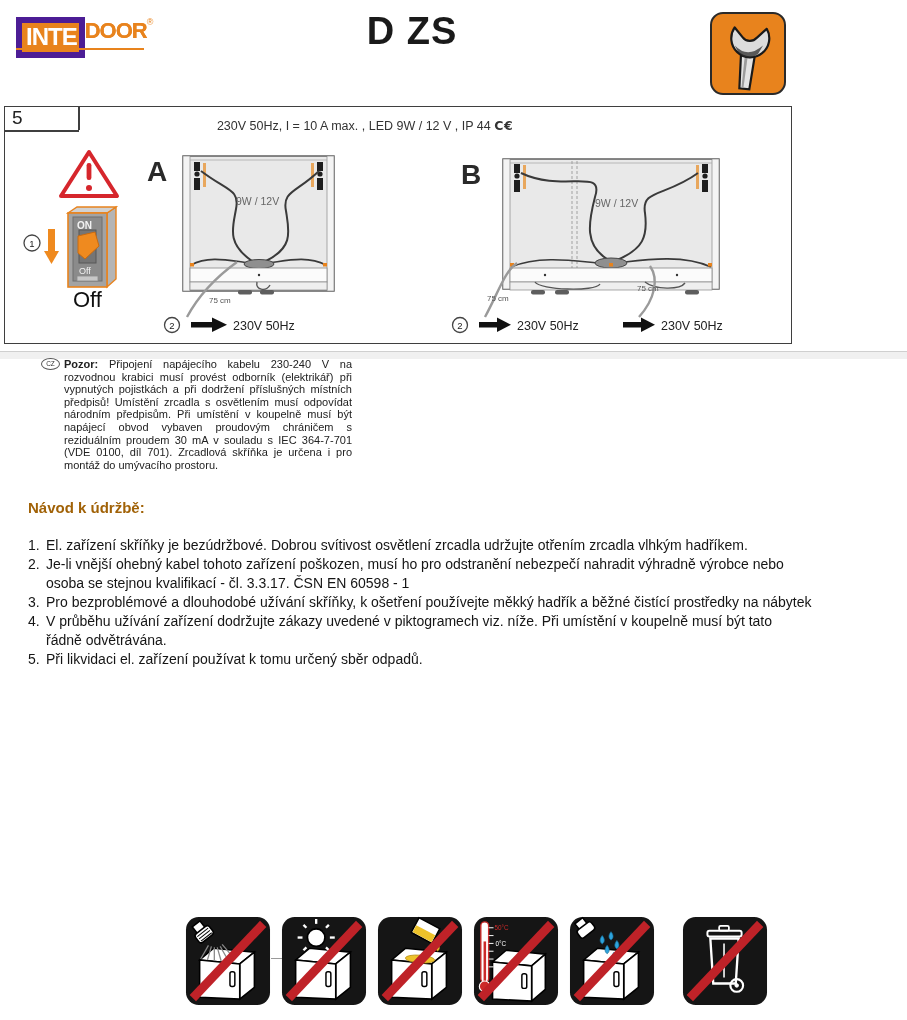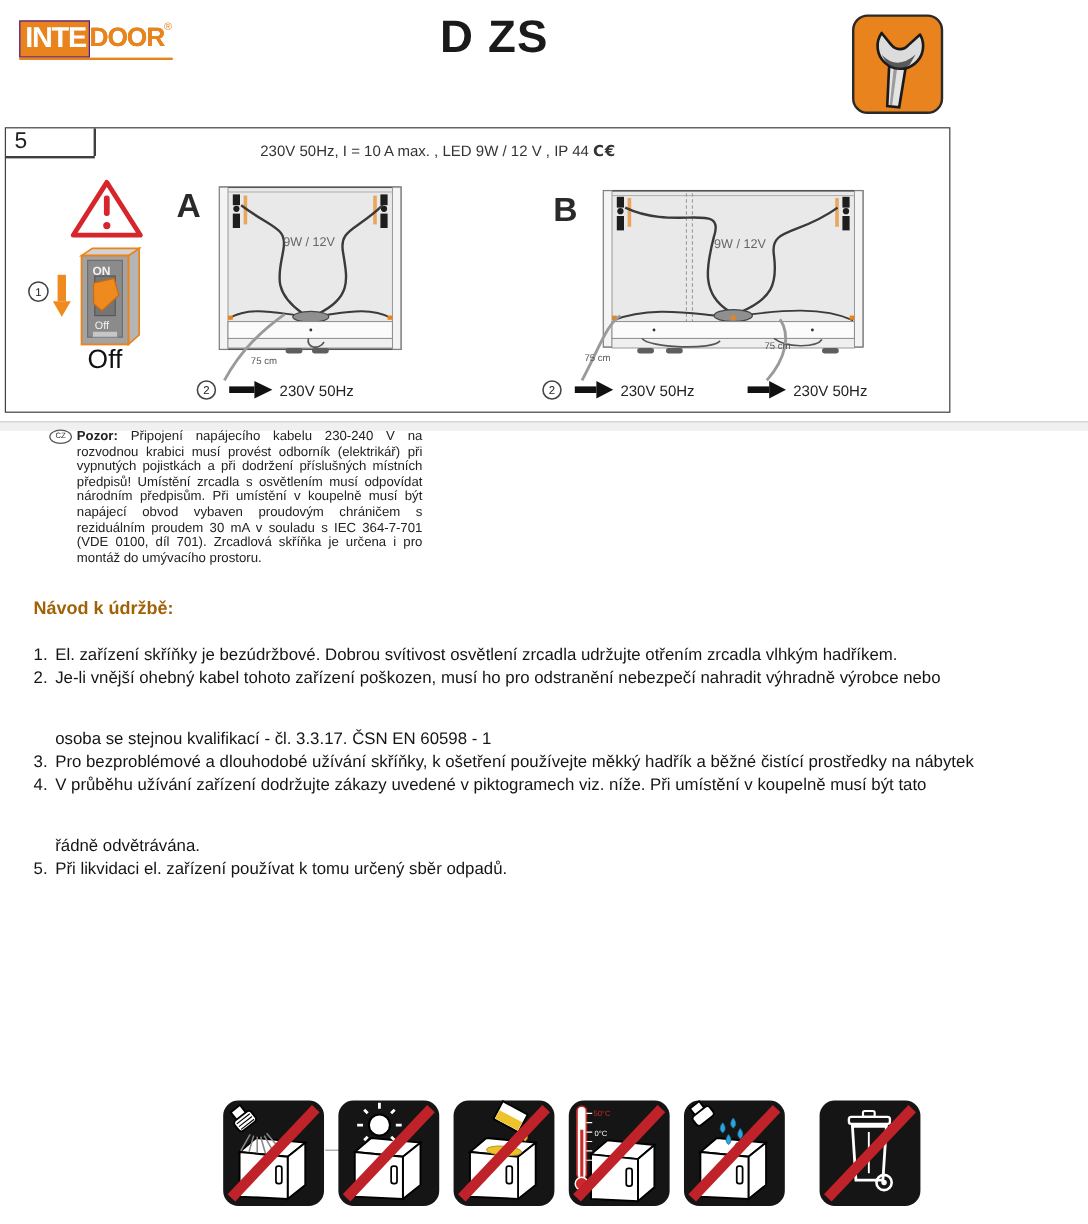--- a/index.html
+++ b/index.html
@@ -3,21 +3,21 @@
 <meta charset="utf-8">
 <style>
   html,body{margin:0;padding:0;background:#fff;}
   #page{position:relative;width:907px;height:1020px;background:#ffffff;overflow:hidden;
         font-family:"Liberation Sans",sans-serif;color:#1c1c1c;}
   .abs{position:absolute;}
 
   
   .logo{left:16px;top:17px;display:flex;align-items:flex-start;}
   .logo-box{background:#e8831d;color:#fff;font-weight:bold;font-size:24px;line-height:26px;
-            padding:1px 2px 2px 4px;letter-spacing:-1px;border:1px solid #4c1d95;}
+            padding:1px 2px 2px 4px;letter-spacing:-1px;border:6px solid #4c1d95;}
   .logo-door{color:#e8831d;font-weight:bold;font-size:22px;line-height:26px;letter-spacing:-1px;
              padding-top:1px;text-shadow:0 0 0 #e8831d;}
   .logo-reg{color:#e8831d;font-size:9px;vertical-align:top;line-height:10px;}
   .logo-underline{left:16px;top:48px;width:128px;height:2px;background:#e8831d;}
   .doc-title{left:332px;top:10px;width:160px;text-align:center;font-size:38px;font-weight:bold;
              letter-spacing:1px;color:#1a1a1a;}
   .tool-box{left:710px;top:12px;width:72px;height:79px;background:#e8831d;border:2.5px solid #2a2a2a;
             border-radius:13px;}
 
   
@@ -35,21 +35,21 @@
   
   .pozor{left:24px;top:358px;width:288px;font-size:11px;line-height:12.6px;text-align:justify;color:#222;margin-left:40px;}
   .cz-badge{position:absolute;left:-23px;top:0px;width:17px;height:10px;border:1.2px solid #555;
             border-radius:50%;font-size:6.5px;line-height:10px;text-align:center;color:#333;
             letter-spacing:0;}
 
   
   .maint-heading{left:28px;top:499px;font-size:15px;font-weight:bold;color:#a16207;}
   .maint-list{left:28px;top:536px;width:879px;font-size:14px;line-height:19px;color:#151515;white-space:nowrap;}
   .maint-list .num{display:inline-block;width:18px;}
-  .maint-list .cont{padding-left:18px;margin-top:32px;}
+  .maint-list .cont{padding-left:18px;}
 
   
   .picto{width:86px;height:92px;}
   .picto-link{left:271px;top:958px;width:12px;height:1px;background:#999;}
 
   svg text{font-family:"Liberation Sans",sans-serif;}
 </style>
 </head>
 <body>
 

